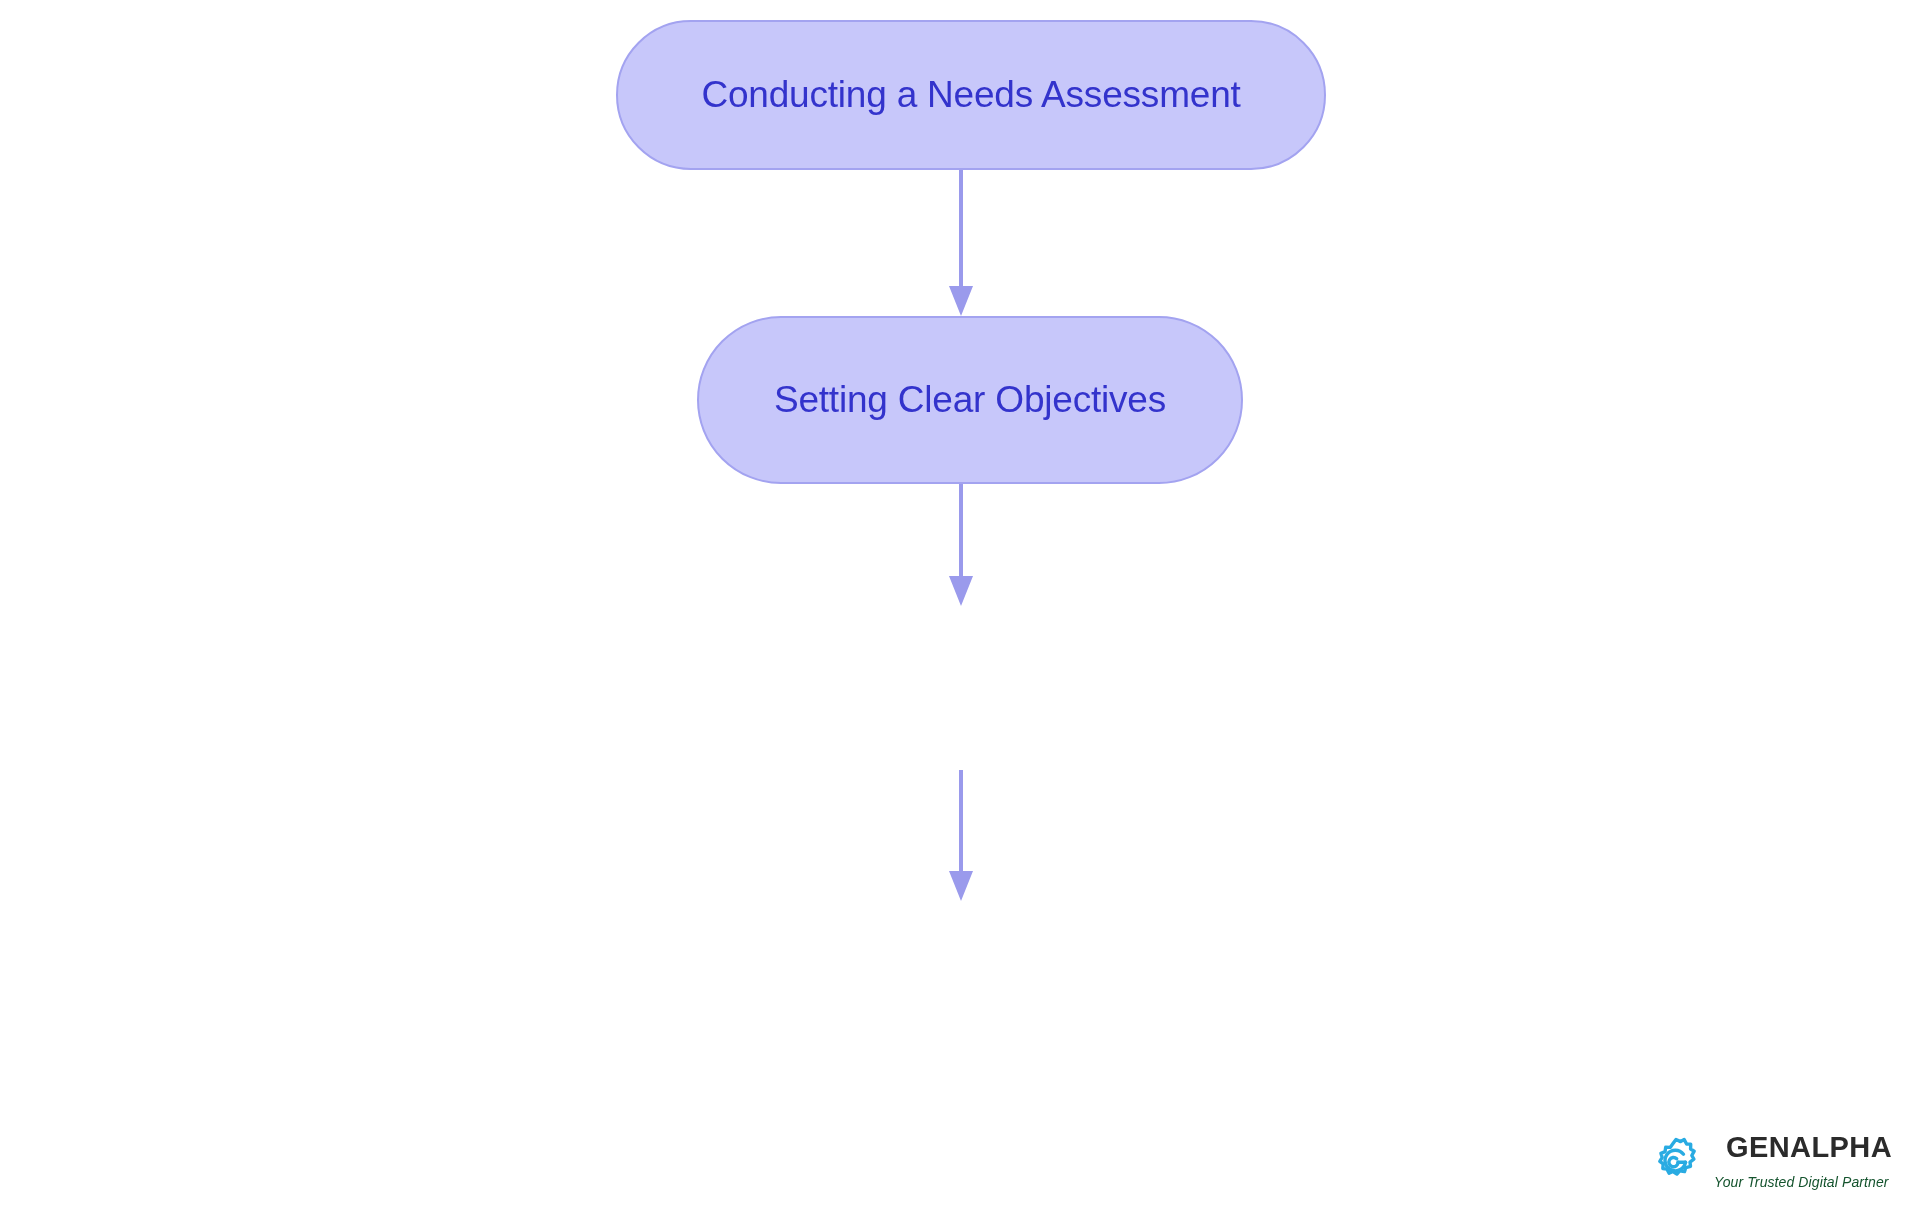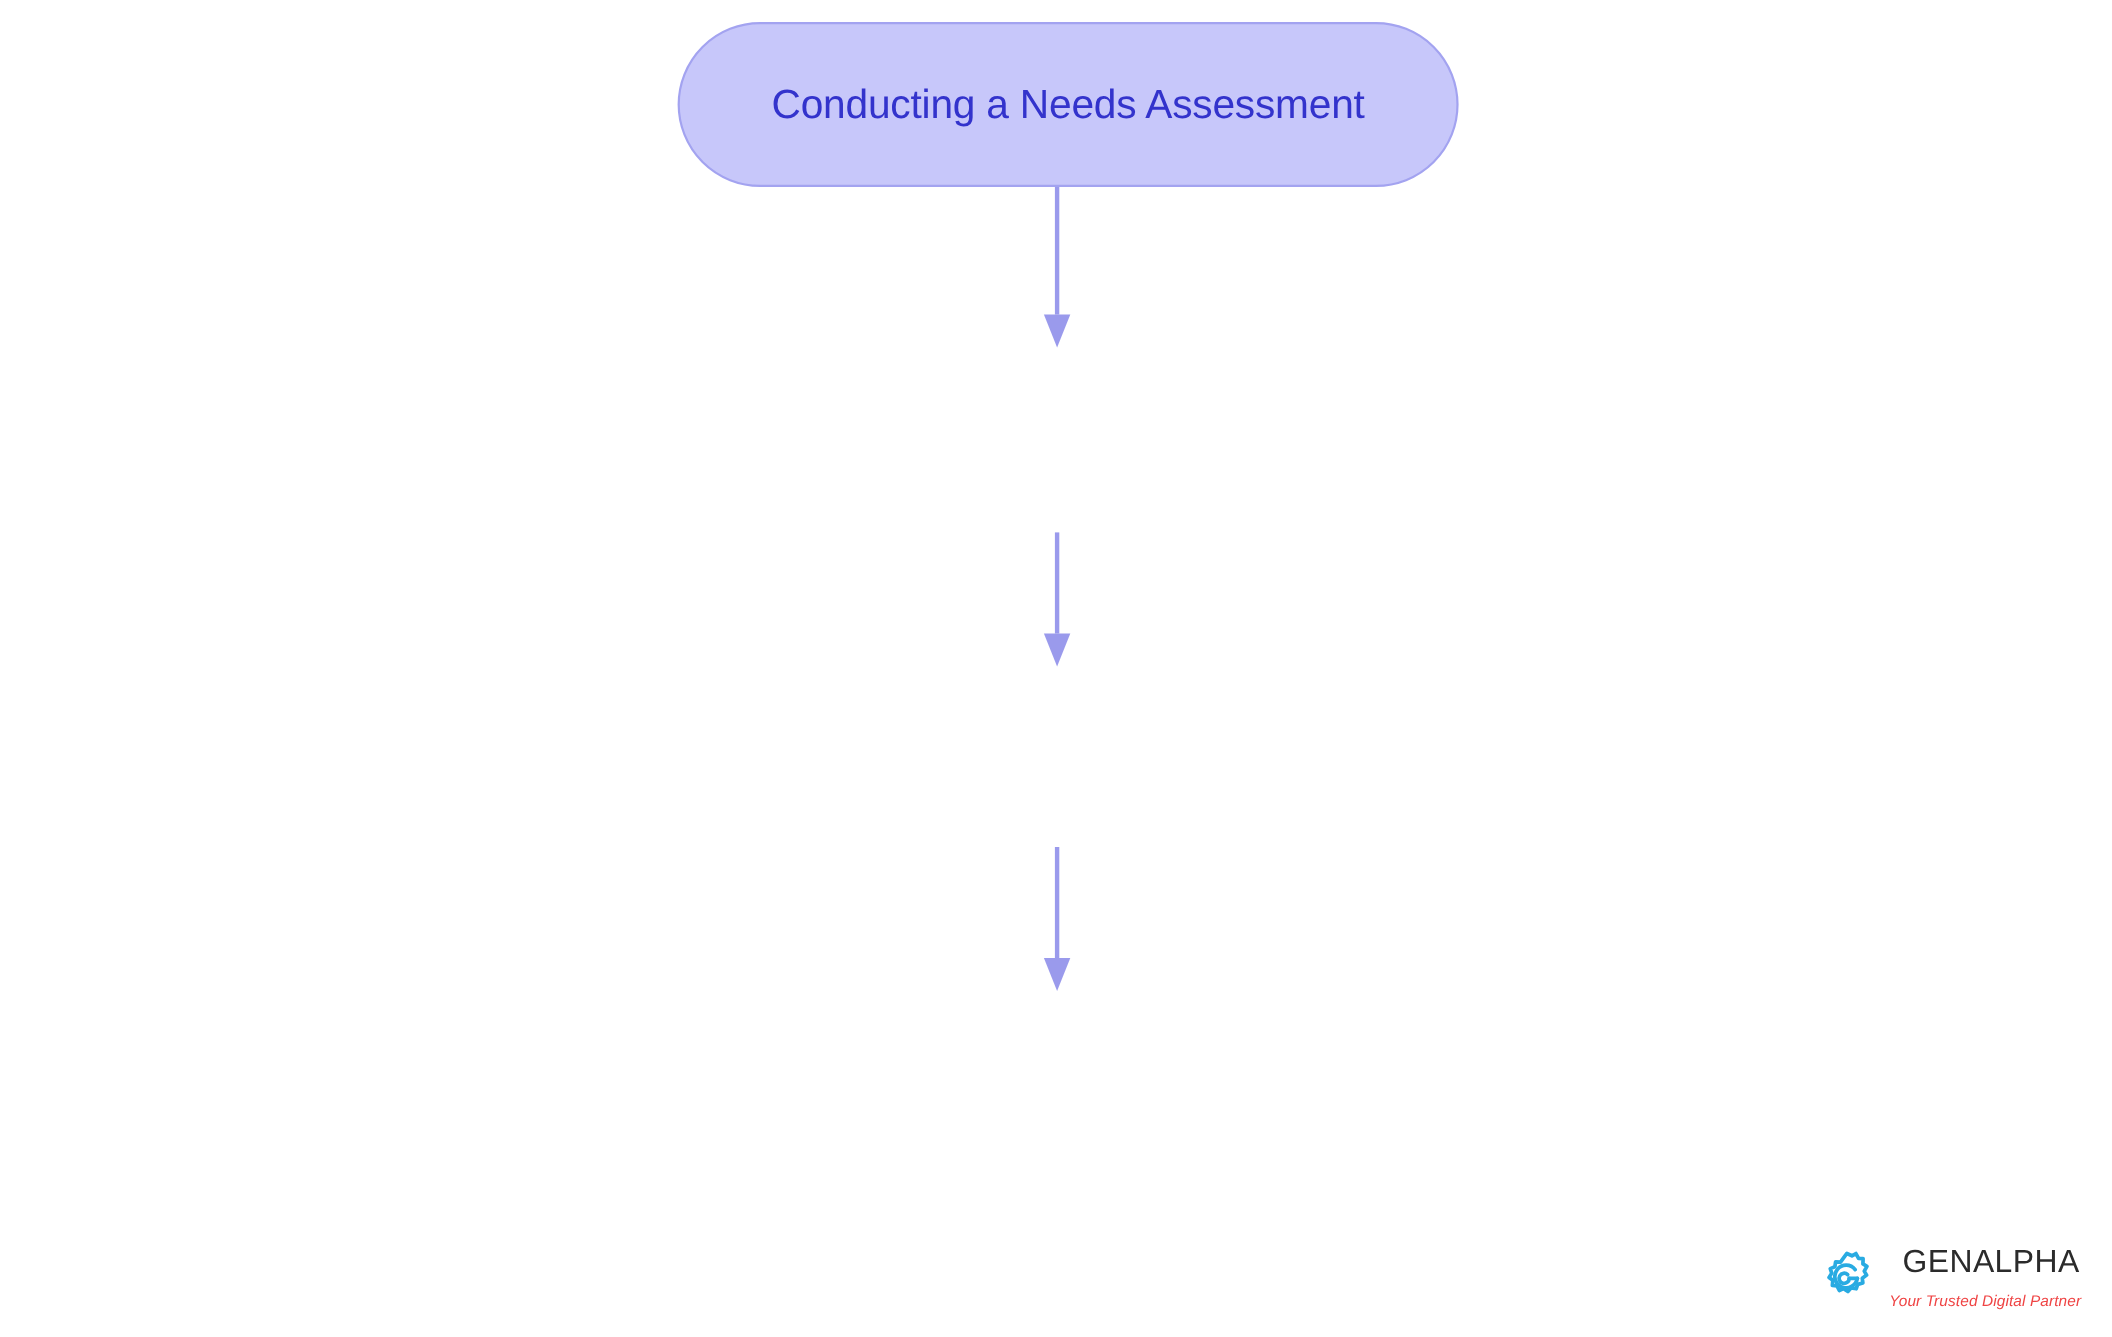--- a/index.html
+++ b/index.html
@@ -106,49 +106,52 @@
   }
   .brand-text {
     display: flex;
     flex-direction: column;
     justify-content: center;
     line-height: 1;
   }
   #brand-name {
     font-family: "Liberation Sans", sans-serif;
     font-size: 29px;
-    font-weight: 400;
+    font-weight: 700;
     color: #2b2b2b;
     letter-spacing: 0.4px;
     margin-left: 12px;
   }
   #brand-tagline {
     font-family: "Liberation Sans", sans-serif;
     font-size: 14px;
     font-style: italic;
     font-weight: 400;
-    color: #ef4444;
+    color: #14532d;
     letter-spacing: 0.1px;
     margin-top: 13px;
   }
 </style>
 </head>
 <body>
 
 <div id="flow-canvas">
 
   <div class="node" id="node-0">
     <span class="node-label">Conducting a Needs Assessment</span>
   </div>
 
   <div class="connector" id="conn-0">
     <div class="connector-line"></div>
     <div class="connector-head"></div>
   </div>
 
+  <div class="node" id="node-1">
+    <span class="node-label">Setting Clear Objectives</span>
+  </div>
 
   <div class="connector" id="conn-1">
     <div class="connector-line"></div>
     <div class="connector-head"></div>
   </div>
 
 
   <div class="connector" id="conn-2">
     <div class="connector-line"></div>
     <div class="connector-head"></div>

